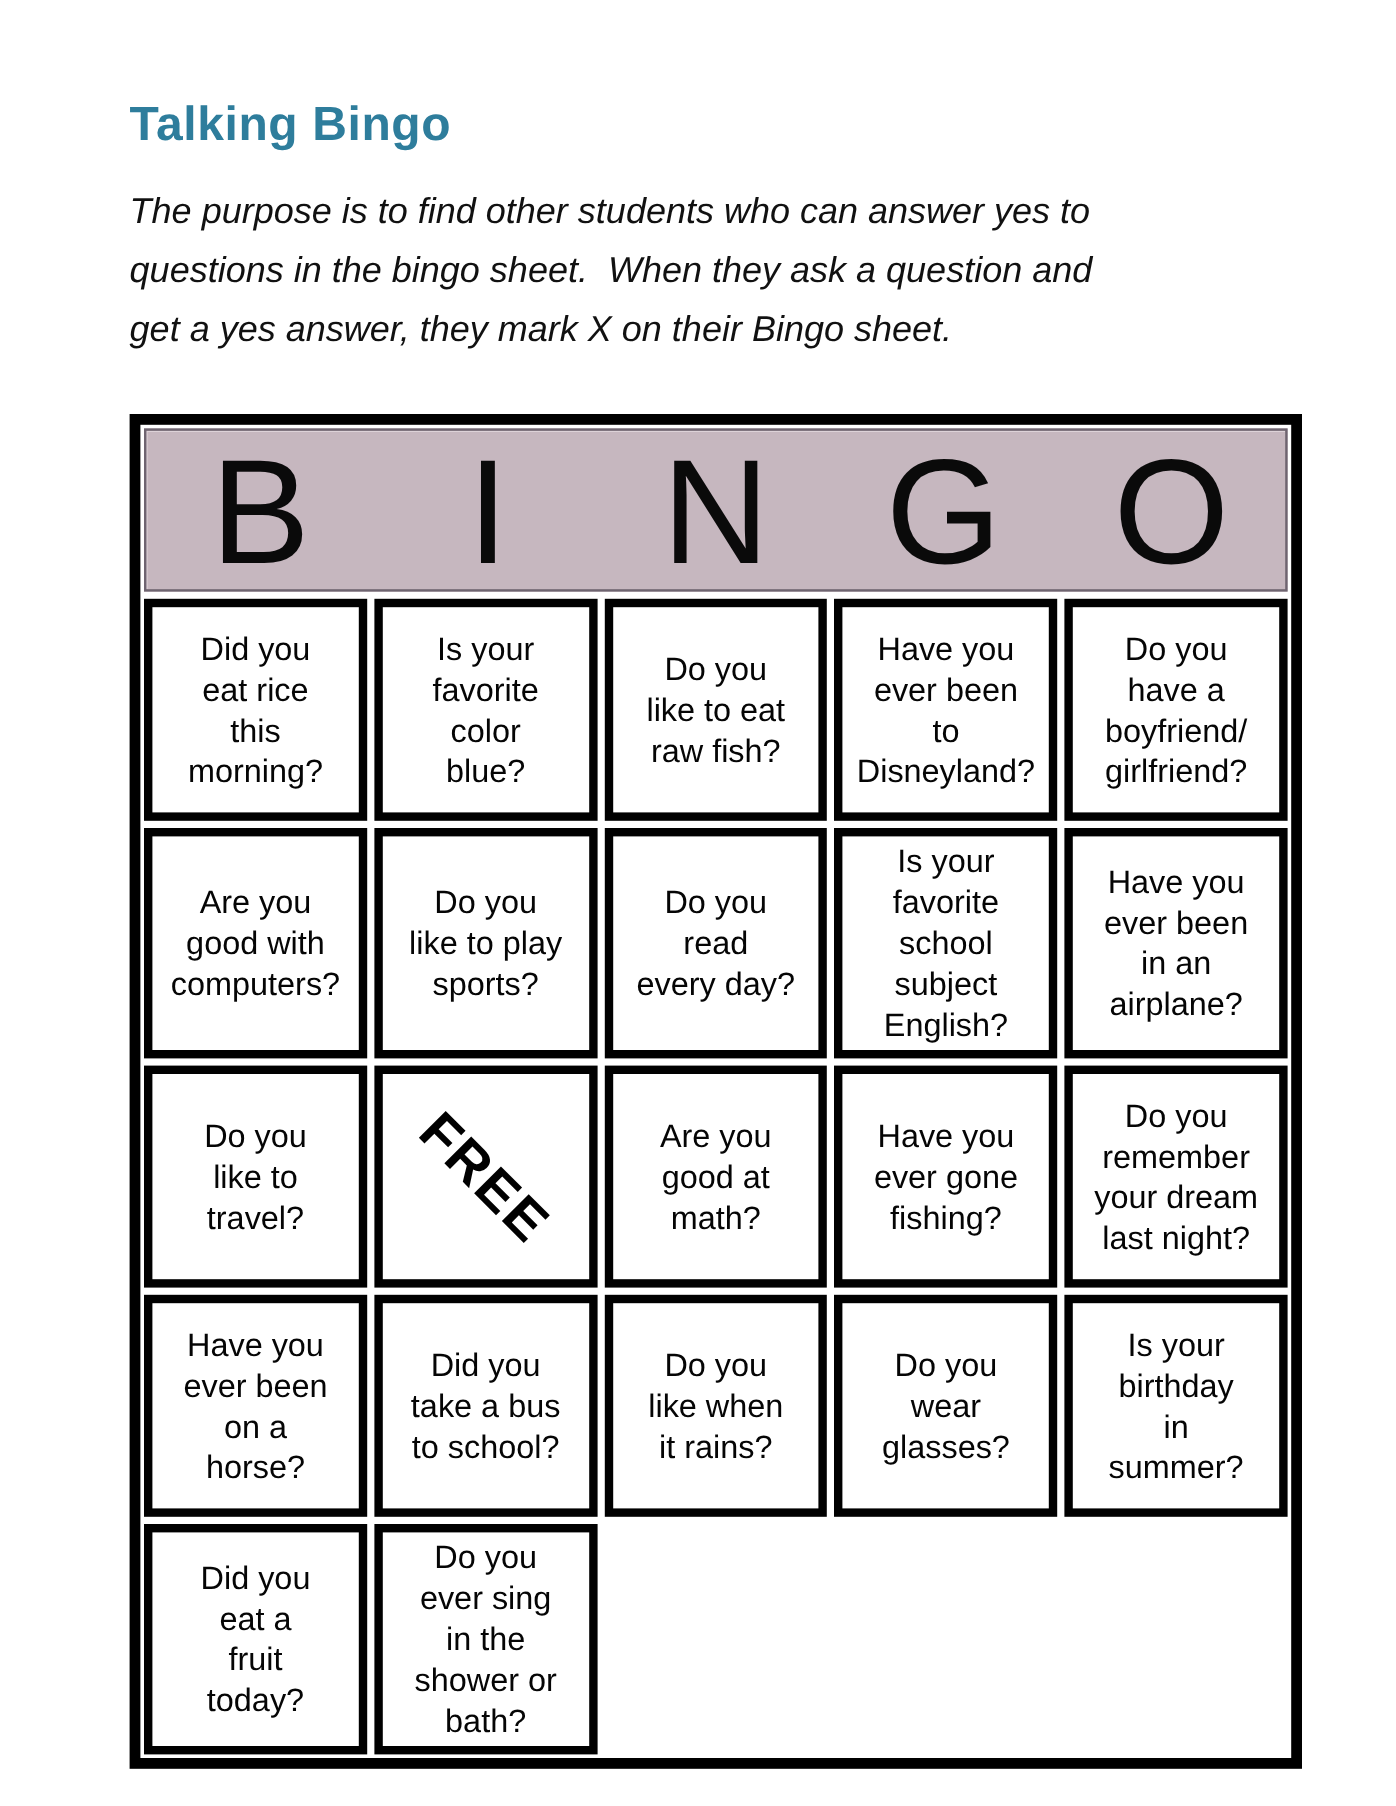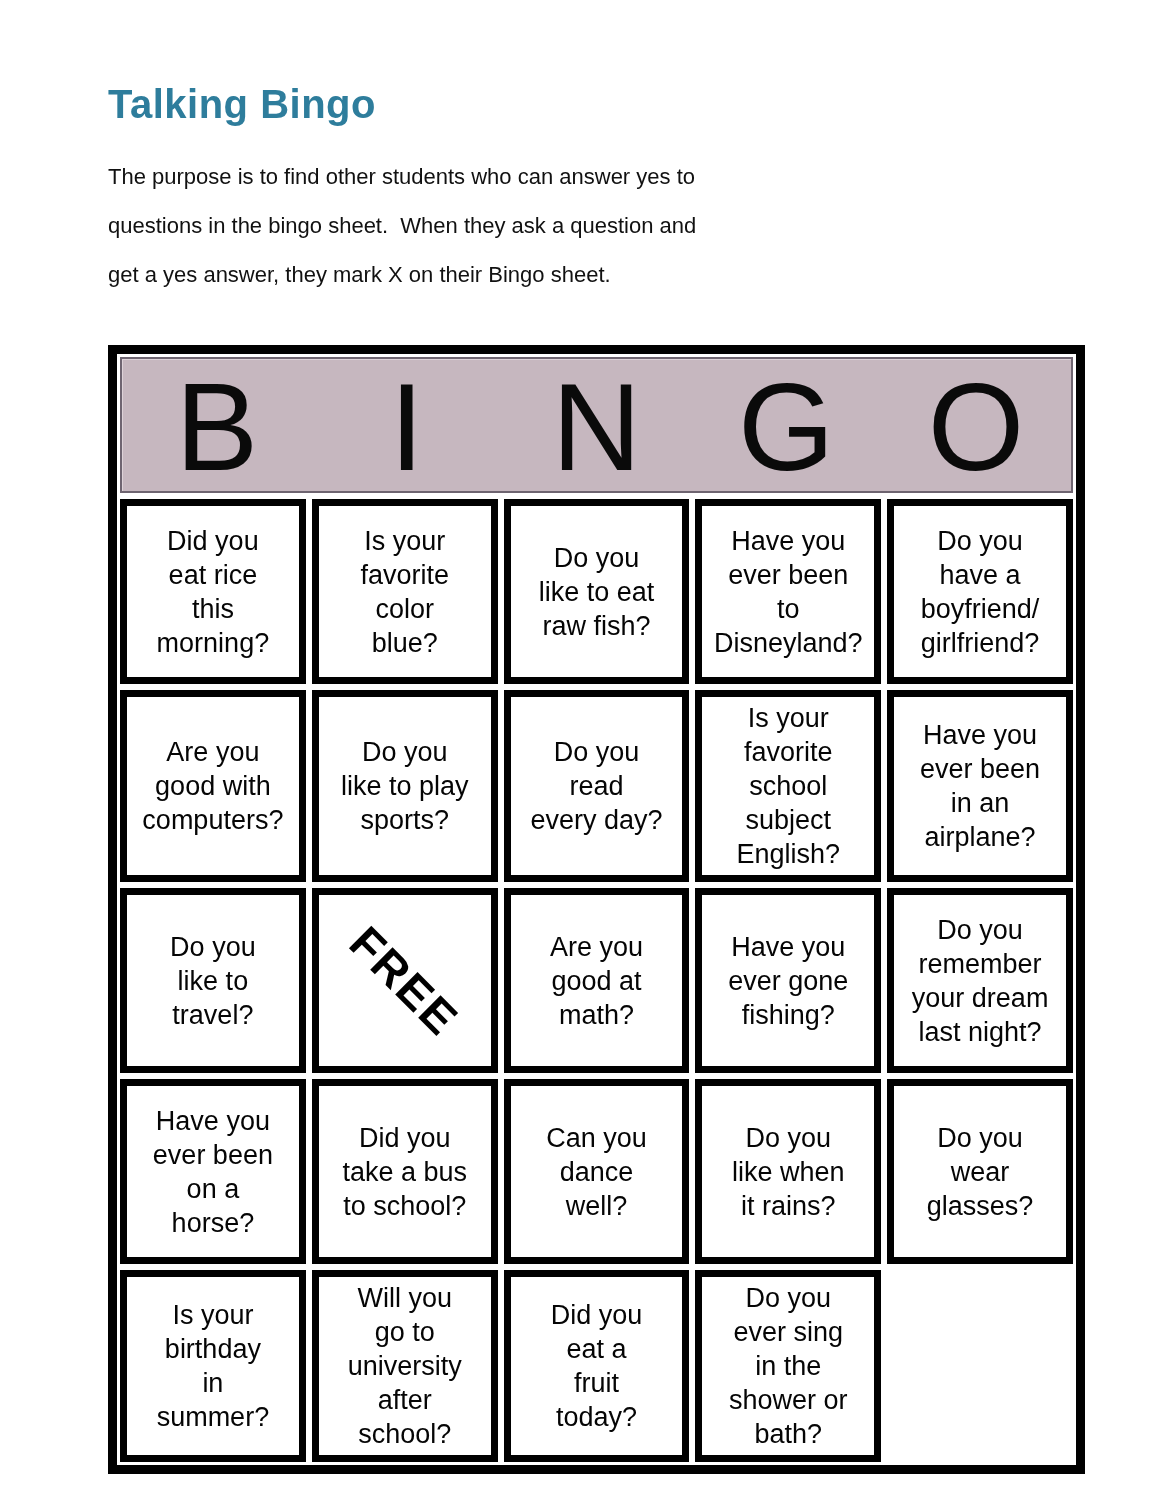--- a/index.html
+++ b/index.html
@@ -20,26 +20,27 @@
   }
   .page-title {
     font-size: 40px;
     font-weight: bold;
     color: #2e7d9c;
     line-height: 1.1;
     margin: 0 0 26px 0;
     letter-spacing: 0.5px;
   }
   .instructions {
-    font-size: 22px;
+    font-size: 30px;
     line-height: 49px;
     color: #111111;
     white-space: pre-wrap;
     width: 1040px;
     margin: 0 0 46px 0;
+    font-style: italic;
   }
   .bingo-table {
     width: 977px;
     box-sizing: border-box;
     border: 9px solid #000000;
     background: #ffffff;
     padding: 3px;
     display: grid;
     grid-template-columns: repeat(5, 1fr);
     grid-auto-rows: auto;
@@ -168,39 +169,31 @@
 remember
 your dream
 last night?</div>
     <div class="bingo-cell">Have you
 ever been
 on a
 horse?</div>
     <div class="bingo-cell">Did you
 take a bus
 to school?</div>
-    <div class="bingo-cell">Can you
-dance
-well?</div>
     <div class="bingo-cell">Do you
 like when
 it rains?</div>
 
     <div class="bingo-cell">Do you
 wear
 glasses?</div>
     <div class="bingo-cell">Is your
 birthday
 in
 summer?</div>
-    <div class="bingo-cell">Will you
-go to
-university
-after
-school?</div>
     <div class="bingo-cell">Did you
 eat a
 fruit
 today?</div>
     <div class="bingo-cell">Do you
 ever sing
 in the
 shower or
 bath?</div>
 

